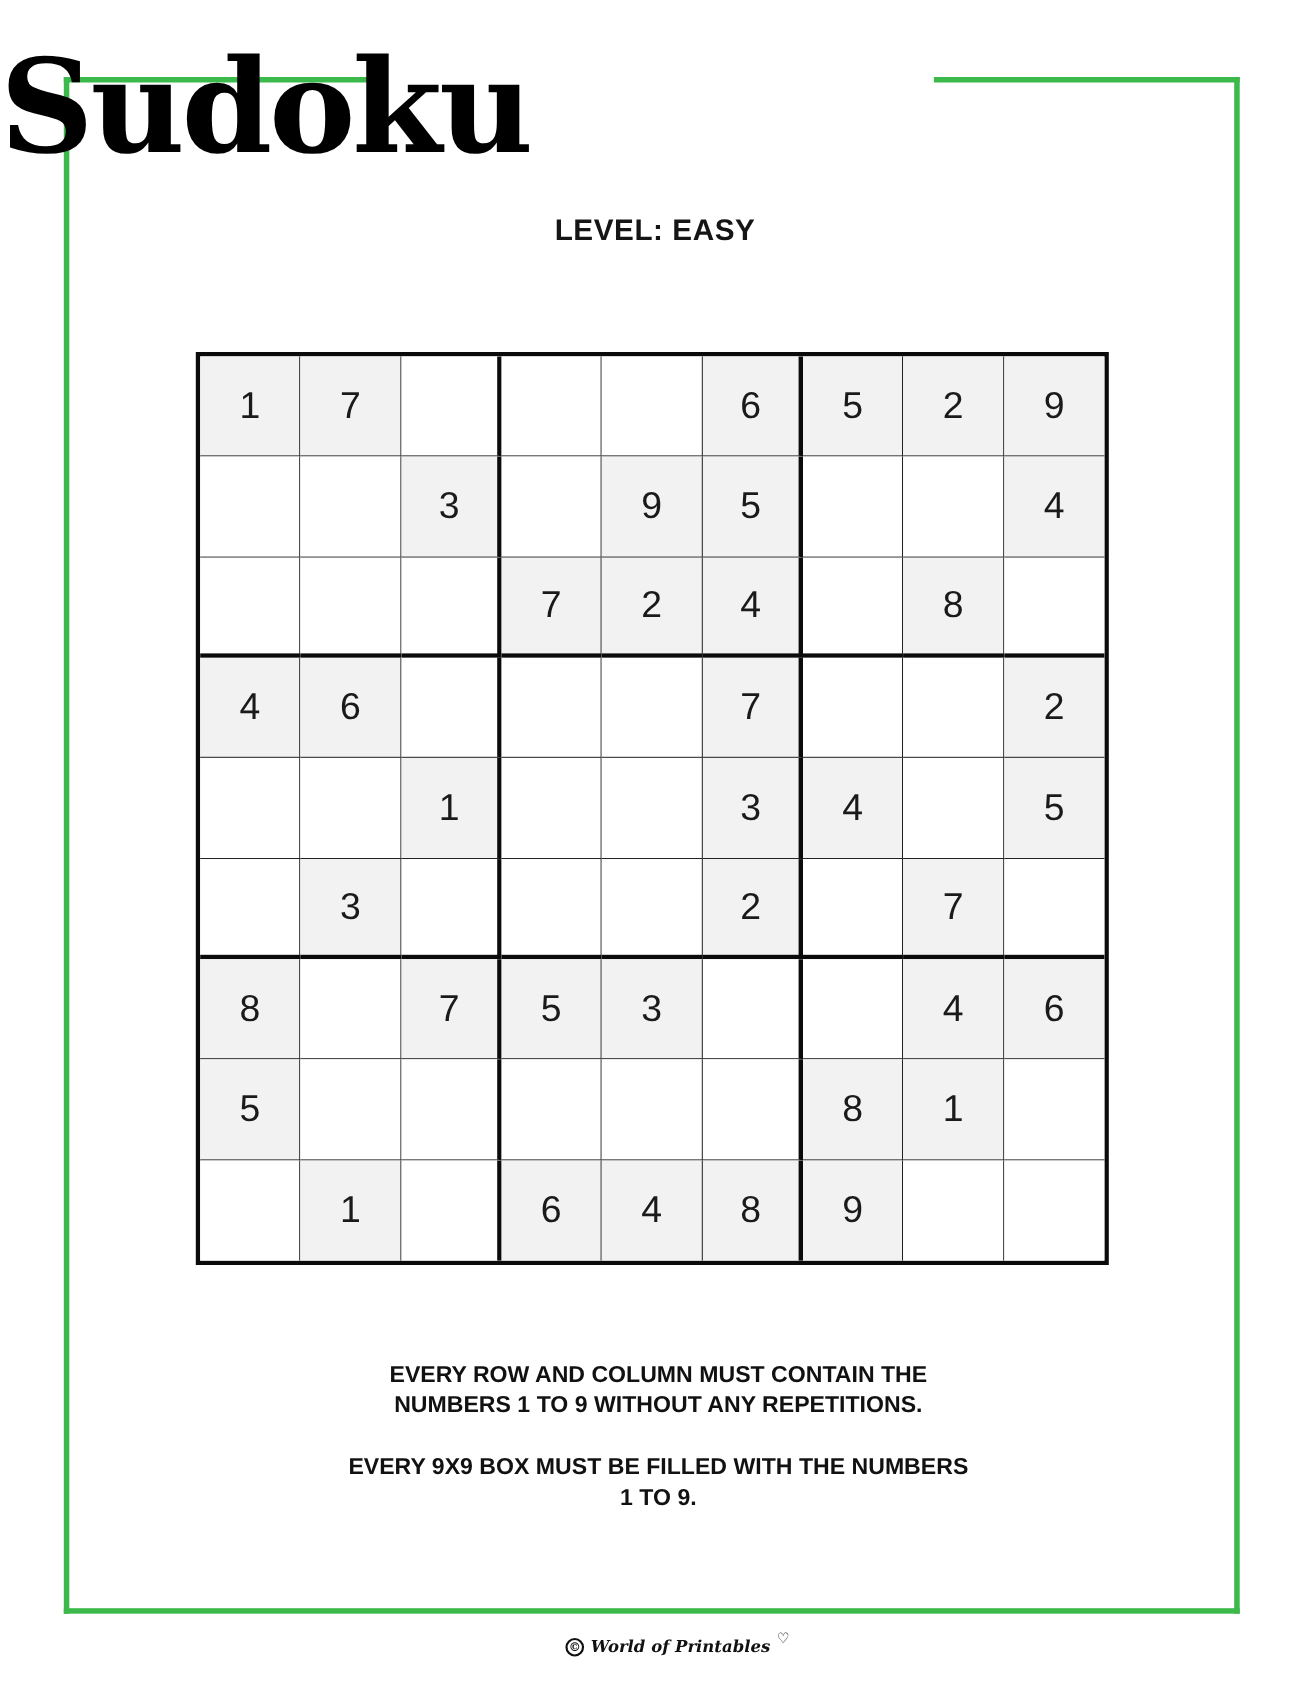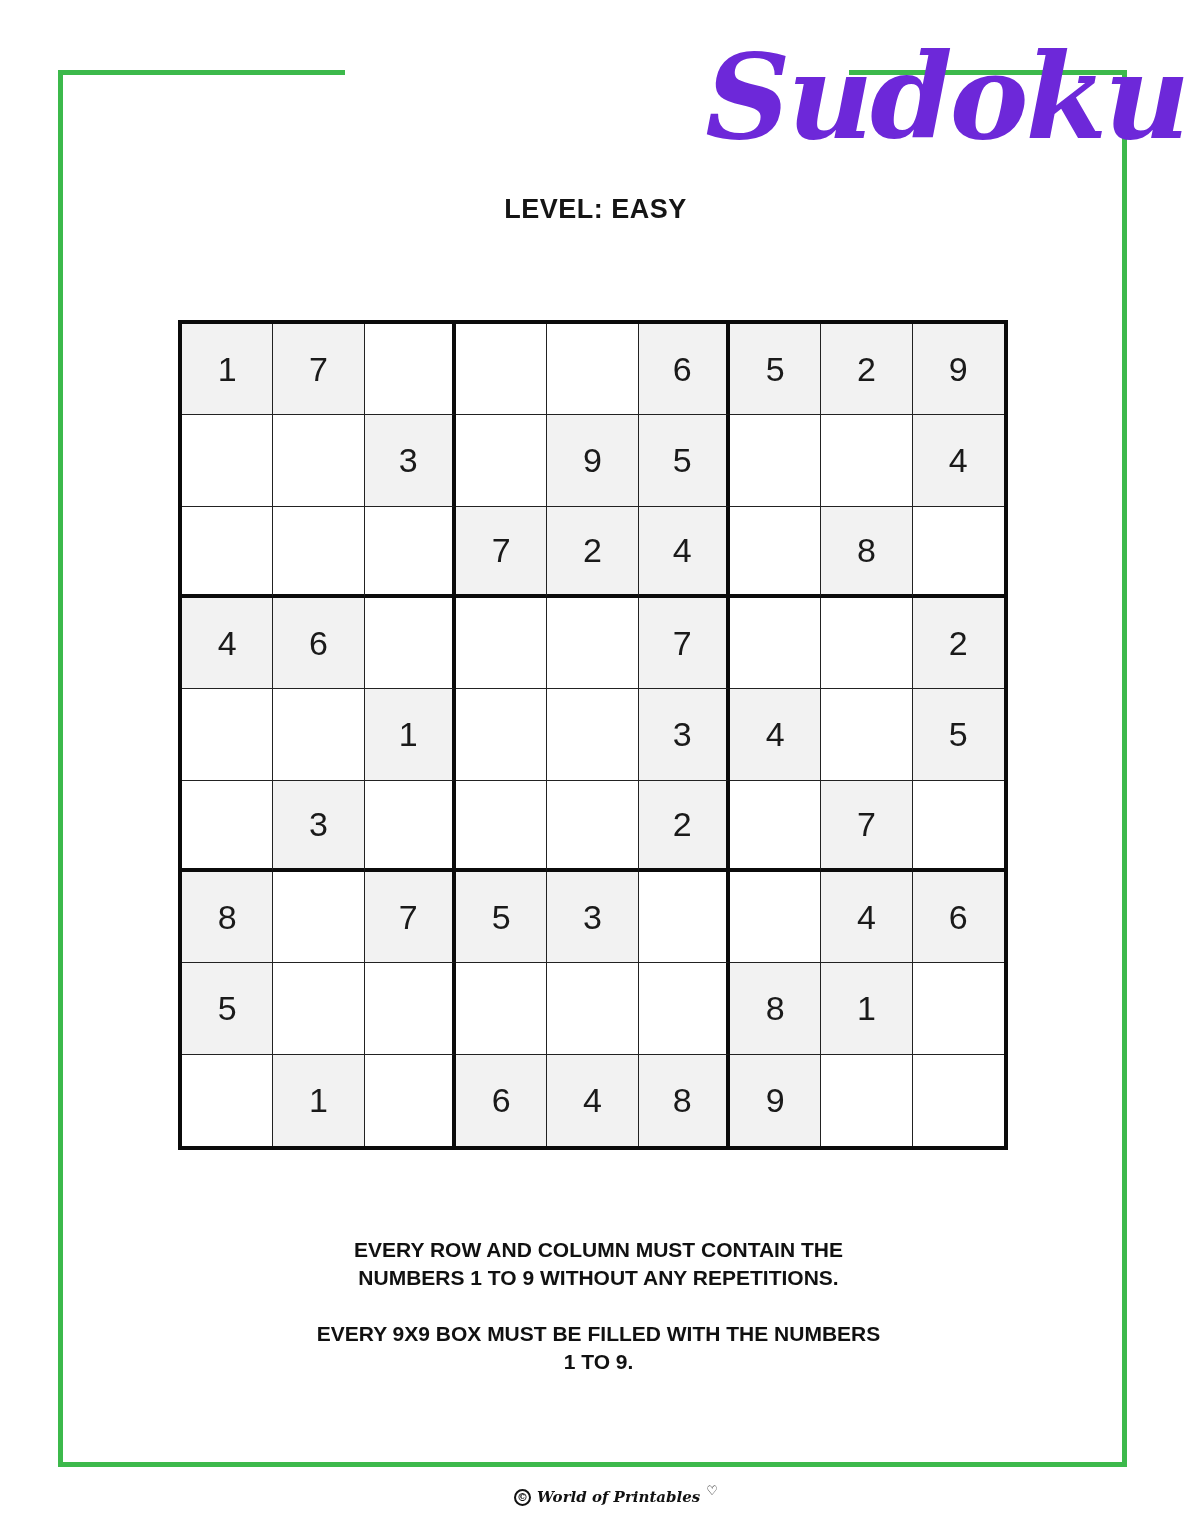--- a/index.html
+++ b/index.html
@@ -1,21 +1,21 @@
 <!DOCTYPE html>
 <html><head>
 <meta charset="utf-8">
 <style>
   html, body { margin: 0; padding: 0; background: #ffffff; }
   body { width: 1187px; height: 1536px; position: relative; overflow: hidden; font-family: "Liberation Sans", sans-serif; color: #111; }
   .frame-seg { position: absolute; background: #3cb94b; }
   .title {
-    position: absolute; left: 0; width: 1187px; top: 22px; text-align: right;
-    font-family: "DejaVu Serif", serif; font-style: italic; font-weight: bold;
-    font-size: 118px; line-height: 150px; letter-spacing: -3px; color: #6d28d9;
+    position: absolute; left: 0; width: 1187px; top: 22px; text-align: left;
+    font-family: "DejaVu Serif", serif; font-weight: bold;
+    font-size: 118px; line-height: 150px; letter-spacing: -3px; color: #000000;
   }
   .level {
     position: absolute; left: 0; width: 1191px; top: 194px; text-align: center;
     font-family: "Liberation Sans", sans-serif; font-weight: bold; font-size: 27px; letter-spacing: 0.5px; color: #151515;
   }
   .grid {
     position: absolute; left: 178px; top: 320px; width: 830px; height: 830px;
     display: grid; grid-template-columns: repeat(9, 1fr); grid-template-rows: repeat(9, 1fr);
     box-sizing: border-box; border: 4px solid #0b0b0b; background: #fff;
   }

